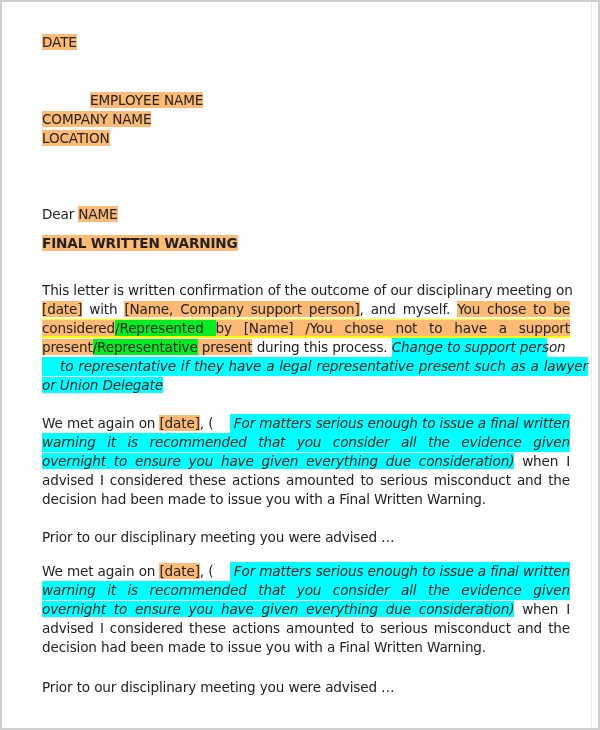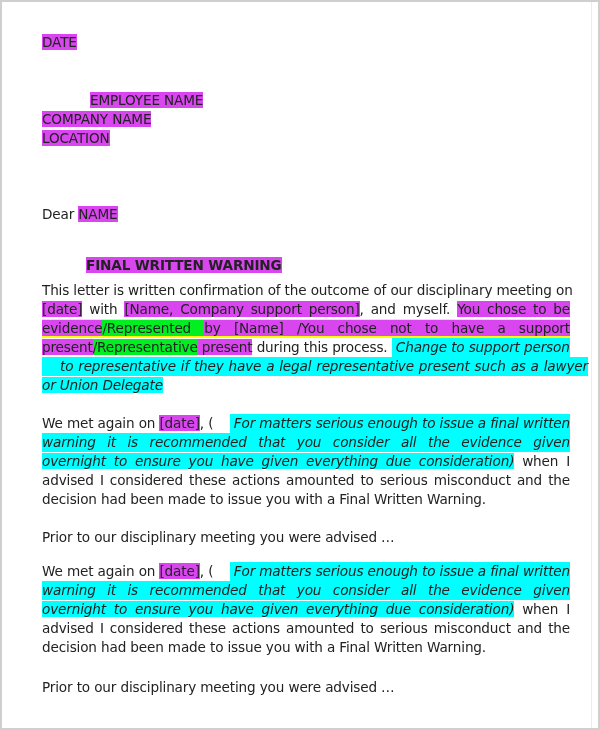--- a/index.html
+++ b/index.html
@@ -7,21 +7,21 @@
     .page {
       position: absolute; left: 0; top: 0; width: 596px; height: 726px;
       border-top: 2px solid #cfcfcf; border-left: 2px solid #cfcfcf;
       border-right: 2px solid #cfcfcf; border-bottom: 2px solid #cfcfcf;
       background: #fff;
     }
     .inner-rule { position: absolute; right: 6px; top: 0; height: 726px; border-right: 1px solid #ececec; }
     .content { position: absolute; left: 40px; top: 0; width: 528px; font-size: 13.6px; letter-spacing: -0.15px; }
     .line { position: absolute; left: 0; white-space: nowrap; line-height: 19px; height: 19px; }
     .just { width: 528px; text-align: justify; text-align-last: justify; }
-    .y { background: #d946ef; }
+    .y { background: #fdba74; }
     .g { background: #00ee22; }
     .c { background: #00ffff; }
     .it { font-style: italic; }
     .b { font-weight: bold; }
   </style>
 </head>
 <body>
 
 <div class="page">
   <div class="inner-rule"></div>
@@ -38,35 +38,35 @@
       <span class="y">COMPANY NAME</span>
     </div>
     <div class="line" style="top:127px;">
       <span class="y">LOCATION</span>
     </div>
 
     <div class="line" style="top:203px;">
       <span>Dear </span><span class="y">NAME</span>
     </div>
 
-    <div class="line" style="top:254px;margin-left:44px;">
+    <div class="line" style="top:232px;">
       <span class="y b">FINAL WRITTEN WARNING</span>
     </div>
 
     <div class="line just" style="top:279px;">
       <span>This letter is written confirmation of the outcome of our disciplinary meeting on</span>
     </div>
     <div class="line just" style="top:298px;">
       <span class="y">[date]</span><span>  with </span><span class="y">[Name, Company support person]</span><span>, and myself.  </span><span class="y">You chose to be</span>
     </div>
     <div class="line just" style="top:317px; background:#ffff00;">
-      <span class="y">evidence</span><span class="g">/Represented </span><span class="y"> by  [Name]  /You  chose  not  to  have  a  support</span>
+      <span class="y">considered</span><span class="g">/Represented </span><span class="y"> by  [Name]  /You  chose  not  to  have  a  support</span>
     </div>
     <div class="line" style="top:336px;">
-      <span class="y">present</span><span class="g">/Representative</span><span class="y"> present</span><span> during this process.  </span><span class="c it" style="display:inline-block; width:178px; text-align:right;">Change to support person</span>
+      <span class="y">present</span><span class="g">/Representative</span><span class="y"> present</span><span> during this process.  </span><span class="c it" style="display:inline-block; width:155px; text-align:right;">Change to support person</span>
     </div>
     <div class="line just c it" style="top:355px;padding-left:18px;">
       <span>to representative if they have a legal representative present such as a lawyer</span>
     </div>
     <div class="line" style="top:374px;">
       <span class="c it">or Union Delegate</span>
     </div>
 
     <div class="line" style="top:412px; width:528px;">
       <span>We met again on </span><span class="y">[date]</span><span>, (</span><span class="c it" style="position:absolute; right:0; width:340px; text-align:right;">For matters serious enough to issue a final written</span>

